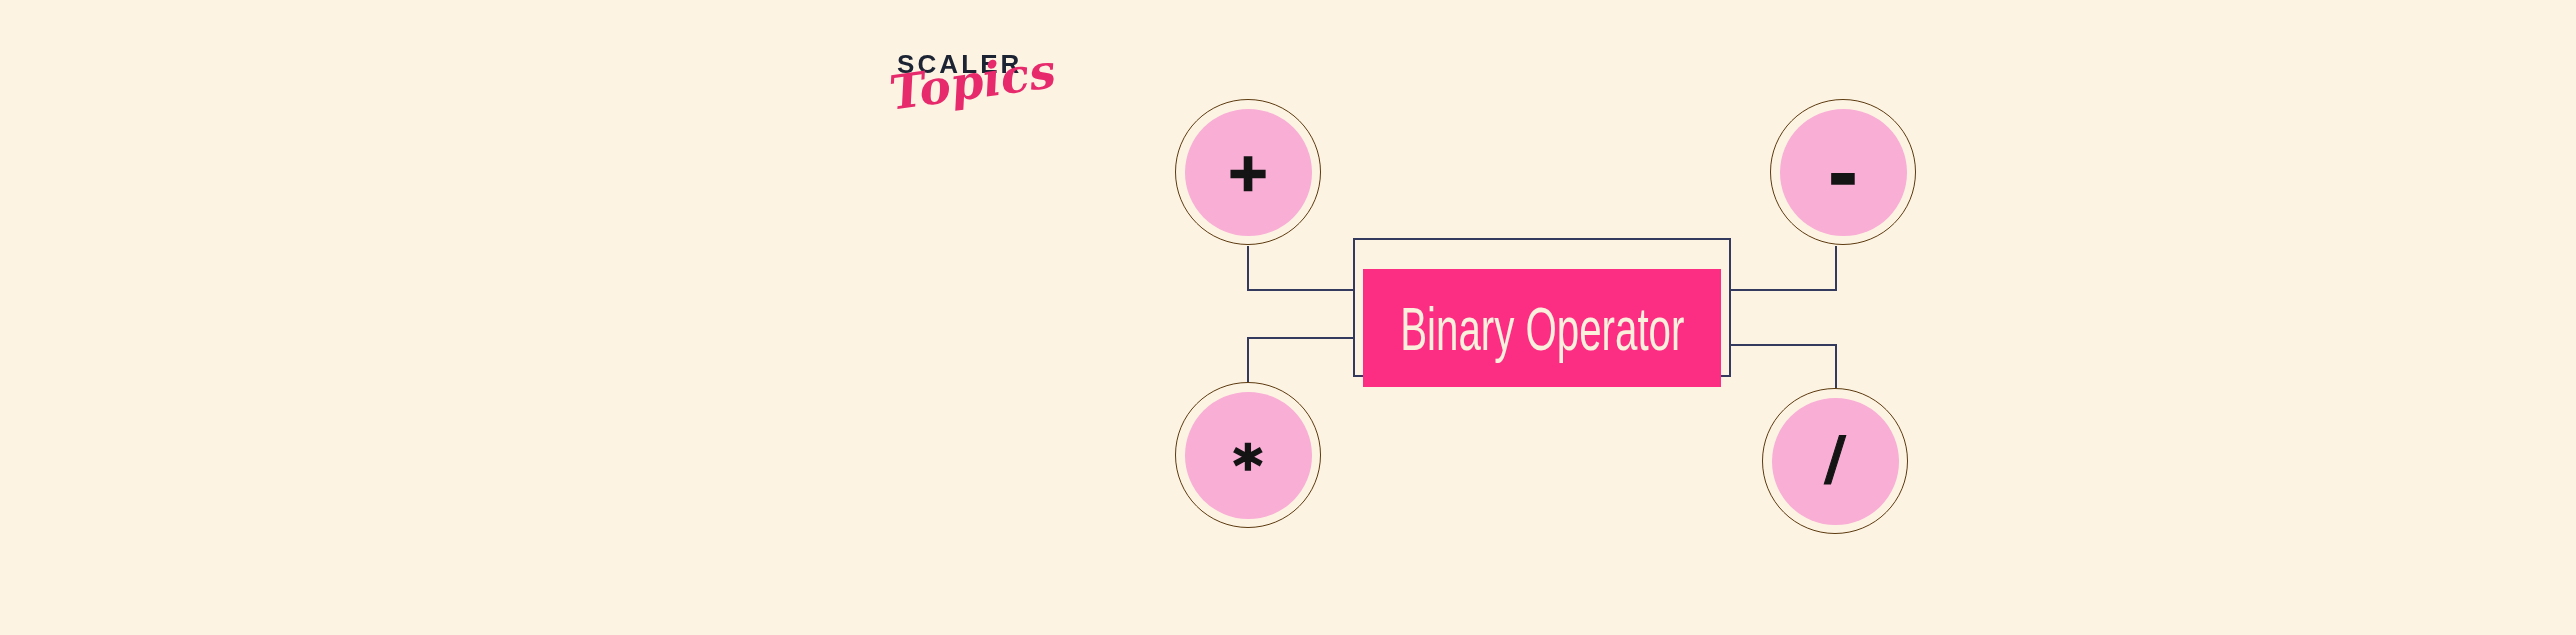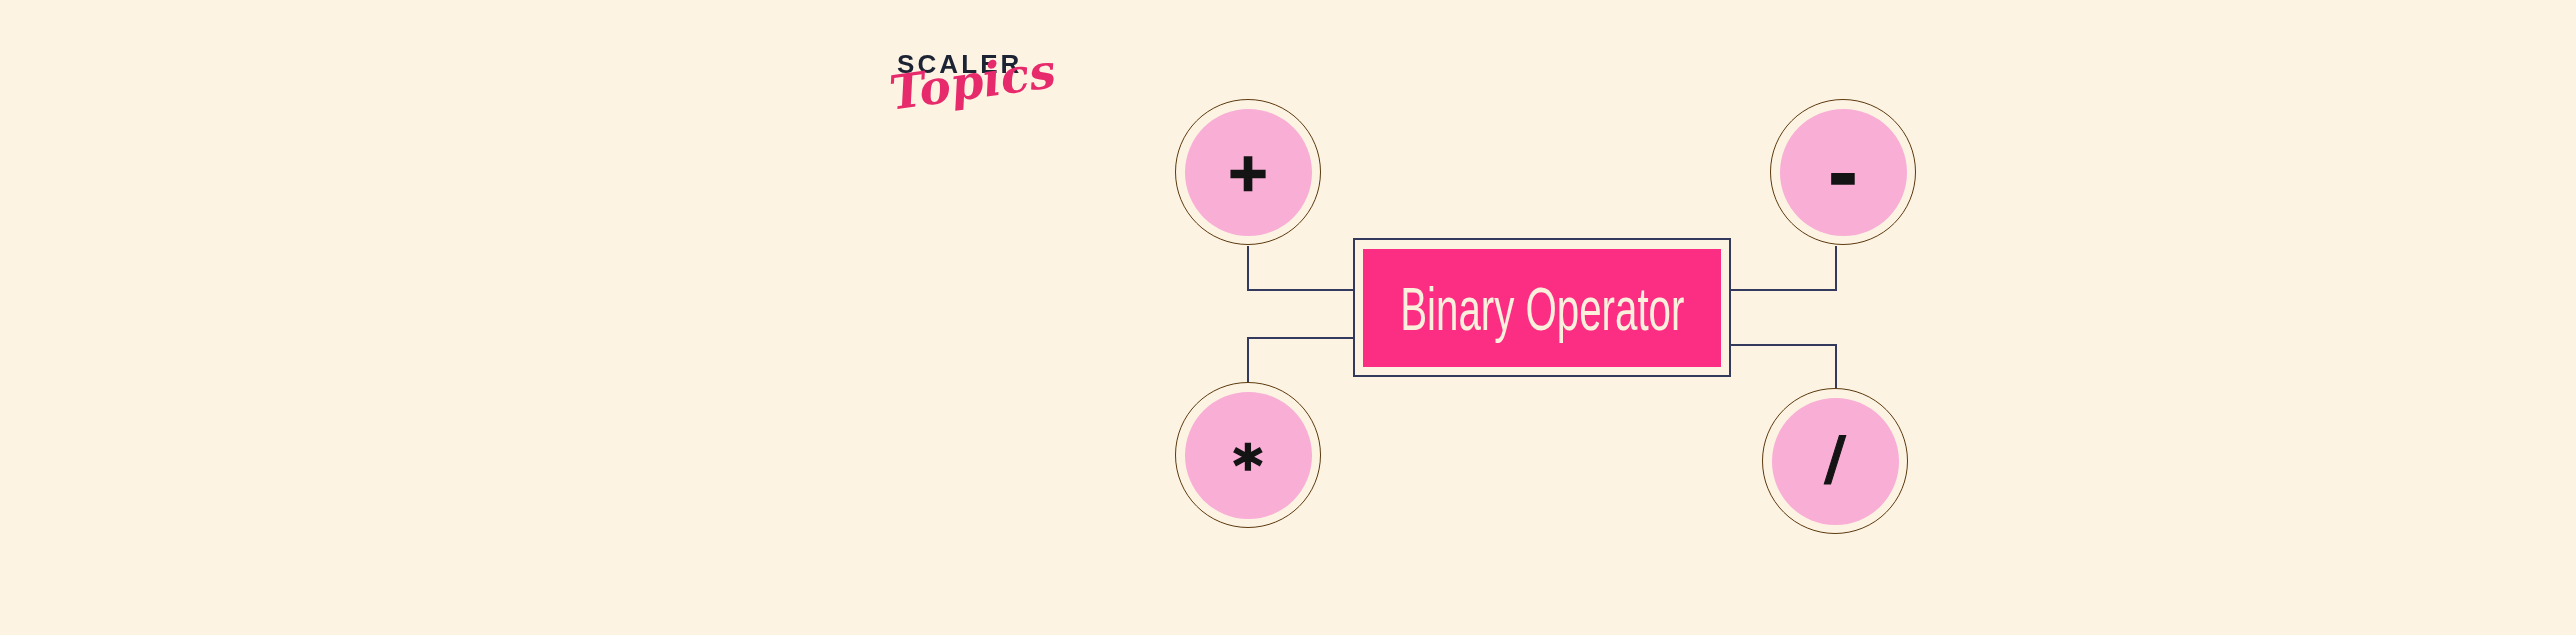--- a/index.html
+++ b/index.html
@@ -69,20 +69,21 @@
     background: #fdf3e3;
     padding: 8.8px 8.2px 8.2px 8.2px;
   }
   .center-box-inner {
     width: 100%;
     height: 100%;
     background: #fb2e84;
     display: flex;
     align-items: center;
     justify-content: center;
+    margin-top: 20px;
   }
   .center-label {
     font-family: "Liberation Sans", sans-serif;
     font-weight: 400;
     font-size: 61px;
     line-height: 1;
     color: #faf0dc;
     white-space: nowrap;
     transform: scaleX(0.66);
     padding-top: 3.1px;

